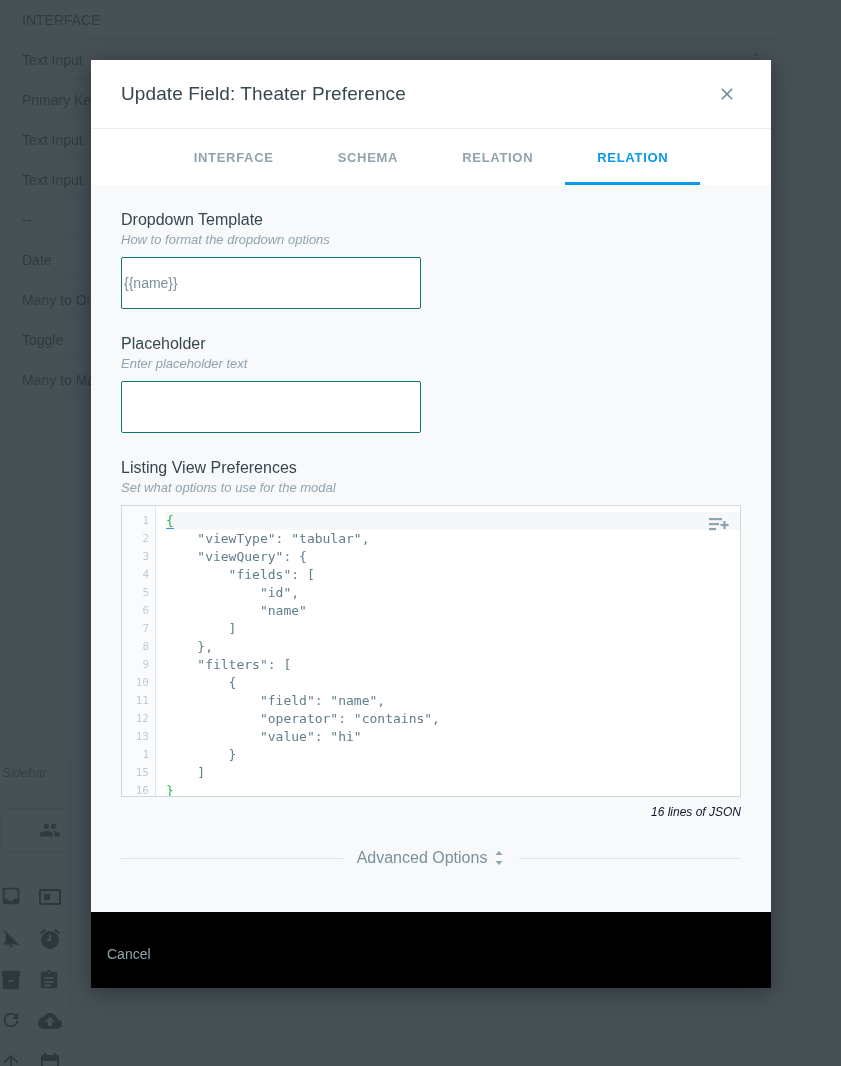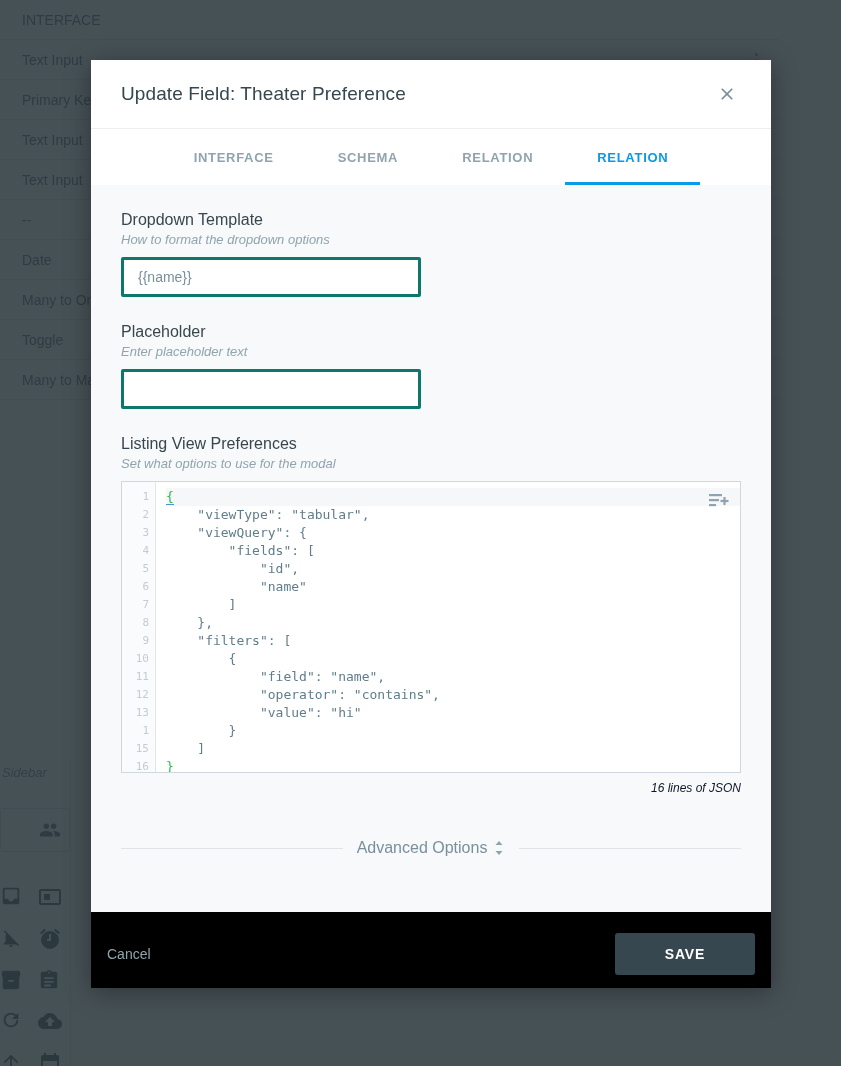--- a/index.html
+++ b/index.html
@@ -112,24 +112,24 @@
     background: #f8f9fa;
   }
   .field-block { margin-bottom: 26px; }
   .field-label {
     font-size: 16px; color: #37474f; margin-bottom: 3px; font-weight: 400;
   }
   .field-note {
     font-size: 13px; color: #90a4ae; font-style: italic; margin-bottom: 10px;
   }
   .text-input {
-    width: 300px; height: 40px;
-    border: 3px solid #0f766e; background: #ffffff;
+    width: 300px; height: 52px;
+    border: 1px solid #0f766e; background: #ffffff;
     border-radius: 2px;
-    padding: 0 14px;
+    padding: 0 2px;
     font-size: 14px; color: #78909c;
     font-family: "Liberation Sans", sans-serif;
     outline: none;
   }
   .text-input::placeholder { color: #b0bec5; }
 
   
   .editor-wrap { position: relative; }
   .editor {
     width: 620px; height: 292px;
@@ -165,21 +165,21 @@
   }
   .editor-meta {
     width: 620px; text-align: right;
     font-size: 12px; font-style: italic; color: #0f172a;
     margin-top: 8px;
   }
 
   
   .advanced {
     display: flex; align-items: center; gap: 14px;
-    width: 620px; margin-top: 44px;
+    width: 620px; margin-top: 30px;
   }
   .advanced .rule { flex: 1 1 auto; height: 1px; background: #dfe4e8; }
   .advanced .adv-btn {
     display: flex; align-items: center; gap: 6px;
     font-size: 16px; color: #78909c; cursor: pointer;
     background: none; border: none; font-family: "Liberation Sans", sans-serif;
   }
 
   
   .modal-footer {
@@ -355,17 +355,16 @@
             <path d="M6 15l3.5-4h-7L6 15z"></path>
           </svg>
         </button>
         <div class="rule"></div>
       </div>
 
     </div>
 
     <div class="modal-footer">
       <button class="cancel-btn">Cancel</button>
-      <button class="save-btn">SAVE</button>
     </div>
 
   </div>
 </div>
 
 </body></html>

